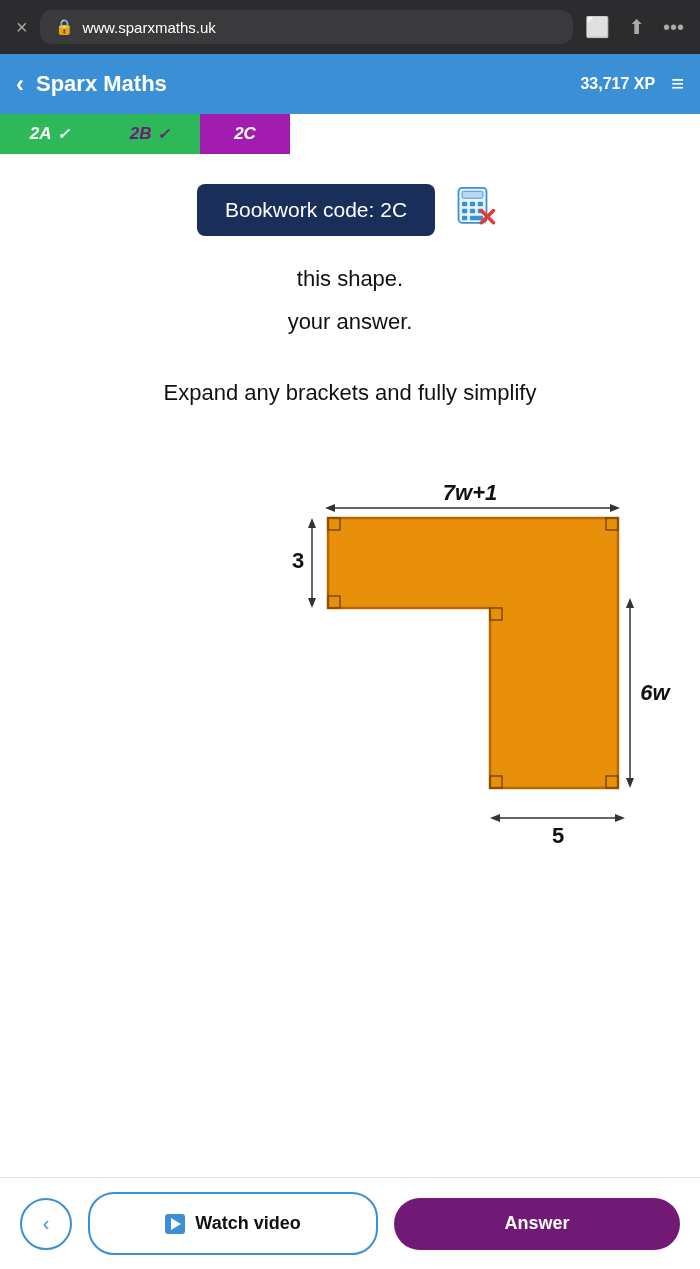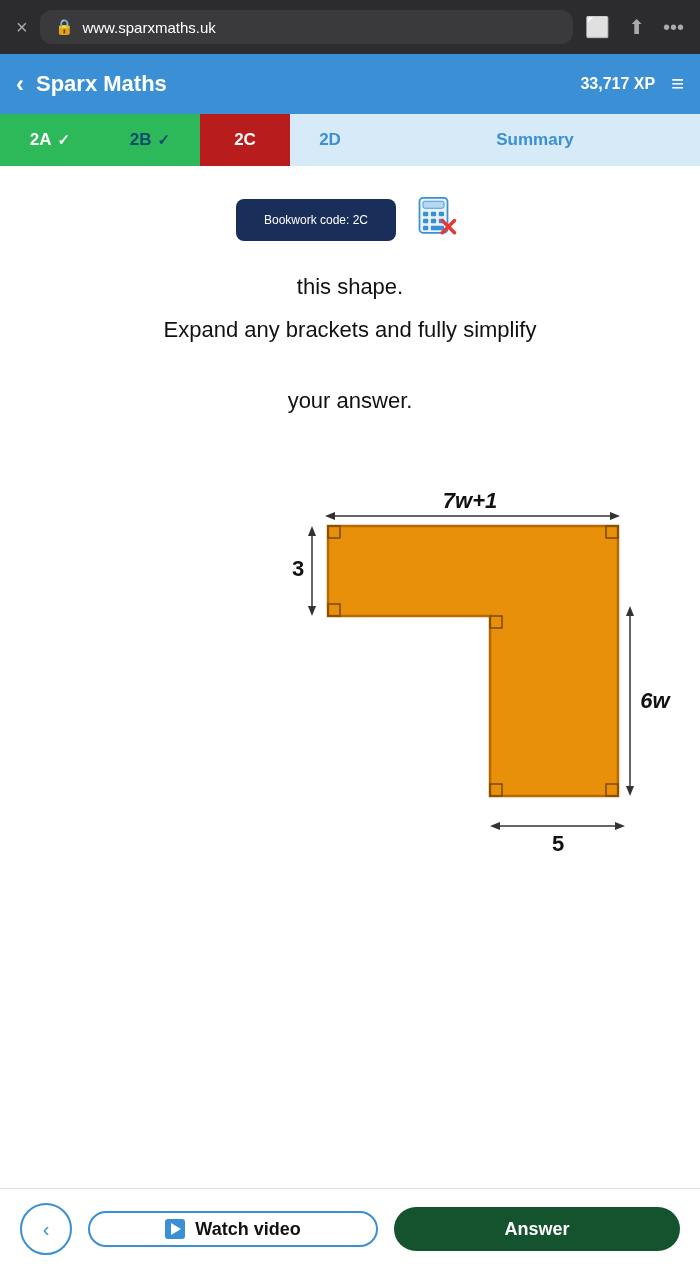--- a/index.html
+++ b/index.html
@@ -83,44 +83,45 @@
     .menu-icon {
       color: #fff;
       font-size: 22px;
       cursor: pointer;
     }
 
     
     .tab-bar {
       display: flex;
       align-items: stretch;
-      height: 52px;
+      height: 40px;
+      font-style: italic;
     }
     .tab {
       display: flex;
       align-items: center;
       justify-content: center;
       padding: 0 18px;
       font-size: 17px;
       font-weight: 600;
       cursor: pointer;
       gap: 6px;
     }
     .tab-2a {
       background: #2db85a;
       color: #fff;
       min-width: 100px;
     }
     .tab-2b {
       background: #2db85a;
-      color: #0c4a6e;
+      color: #701a75;
       min-width: 100px;
     }
     .tab-2c {
-      background: #b91c1c;
+      background: #a21caf;
       color: #fff;
       min-width: 90px;
     }
     .tab-2d {
       background: #d6eaf8;
       color: #3b8fd4;
       min-width: 80px;
     }
     .tab-summary {
       background: #d6eaf8;
@@ -144,21 +145,21 @@
       display: flex;
       align-items: center;
       gap: 20px;
       margin-bottom: 28px;
     }
     .bookwork-badge {
       background: #1a2e5a;
       color: #fff;
       border-radius: 8px;
       padding: 14px 28px;
-      font-size: 12px;
+      font-size: 21px;
       font-weight: 500;
     }
     .calc-icon {
       position: relative;
       width: 48px;
       height: 48px;
     }
     .calc-icon svg {
       width: 42px;
       height: 42px;
@@ -221,21 +222,21 @@
       display: flex;
       align-items: center;
       justify-content: center;
       color: #3b8fd4;
       font-size: 20px;
       cursor: pointer;
       flex-shrink: 0;
     }
     .watch-video-btn {
       flex: 1;
-      height: 36px;
+      height: 63px;
       border-radius: 26px;
       border: 2px solid #3b8fd4;
       background: #fff;
       display: flex;
       align-items: center;
       justify-content: center;
       gap: 10px;
       color: #111;
       font-size: 18px;
       font-weight: 600;
@@ -252,24 +253,24 @@
     }
     .video-icon-sq::after {
       content: '';
       border-left: 10px solid #fff;
       border-top: 6px solid transparent;
       border-bottom: 6px solid transparent;
       margin-left: 2px;
     }
     .answer-btn {
       flex: 1;
-      height: 44px;
+      height: 52px;
       border-radius: 26px;
       border: none;
-      background: #14532d;
+      background: #701a75;
       color: #fff;
       font-size: 18px;
       font-weight: 700;
       cursor: pointer;
     }
   </style>
 </head>
 <body>
 
 <div class="browser-bar">
@@ -296,26 +297,20 @@
   <div class="tab tab-2a">
     <span>2A</span>
     <span class="checkmark">✓</span>
   </div>
   <div class="tab tab-2b">
     <span>2B</span>
     <span class="checkmark">✓</span>
   </div>
   <div class="tab tab-2c">
     <span>2C</span>
-  </div>
-  <div class="tab tab-2d">
-    <span>2D</span>
-  </div>
-  <div class="tab tab-summary">
-    <span>Summary</span>
   </div>
 </div>
 
 <div class="main-content">
 
   <div class="bookwork-row">
     <div class="bookwork-badge">Bookwork code: 2C</div>
 
     <div class="calc-icon">
       <svg viewBox="0 0 48 48" xmlns="http://www.w3.org/2000/svg">
@@ -333,22 +328,22 @@
         <rect x="8" y="34" width="6" height="5" rx="1" fill="#3b8fd4"></rect>
         <rect x="17" y="34" width="15" height="5" rx="1" fill="#3b8fd4"></rect>
 
         <line x1="30" y1="28" x2="44" y2="42" stroke="#e53935" stroke-width="4" stroke-linecap="round"></line>
         <line x1="44" y1="28" x2="30" y2="42" stroke="#e53935" stroke-width="4" stroke-linecap="round"></line>
       </svg>
     </div>
   </div>
 
   <p class="question-text" style="margin-bottom:12px;">this shape.</p>
+  <p class="question-sub" style="margin-bottom:40px;">your answer.</p>
   <p class="question-sub">Expand any brackets and fully simplify</p>
-  <p class="question-sub" style="margin-bottom:40px;">your answer.</p>
 
   <div class="diagram-container">
     <svg width="440" height="410" viewBox="0 0 440 410" xmlns="http://www.w3.org/2000/svg">
 
       <line x1="95" y1="60" x2="370" y2="60" stroke="#333" stroke-width="1.5"></line>
       <polygon points="95,56 85,60 95,64" fill="#333"></polygon>
       <polygon points="370,56 380,60 370,64" fill="#333"></polygon>
       <text x="230" y="52" text-anchor="middle" font-size="22" font-style="italic" font-weight="bold" fill="#111">7w+1</text>
 
       <line x1="72" y1="80" x2="72" y2="150" stroke="#333" stroke-width="1.5"></line>

